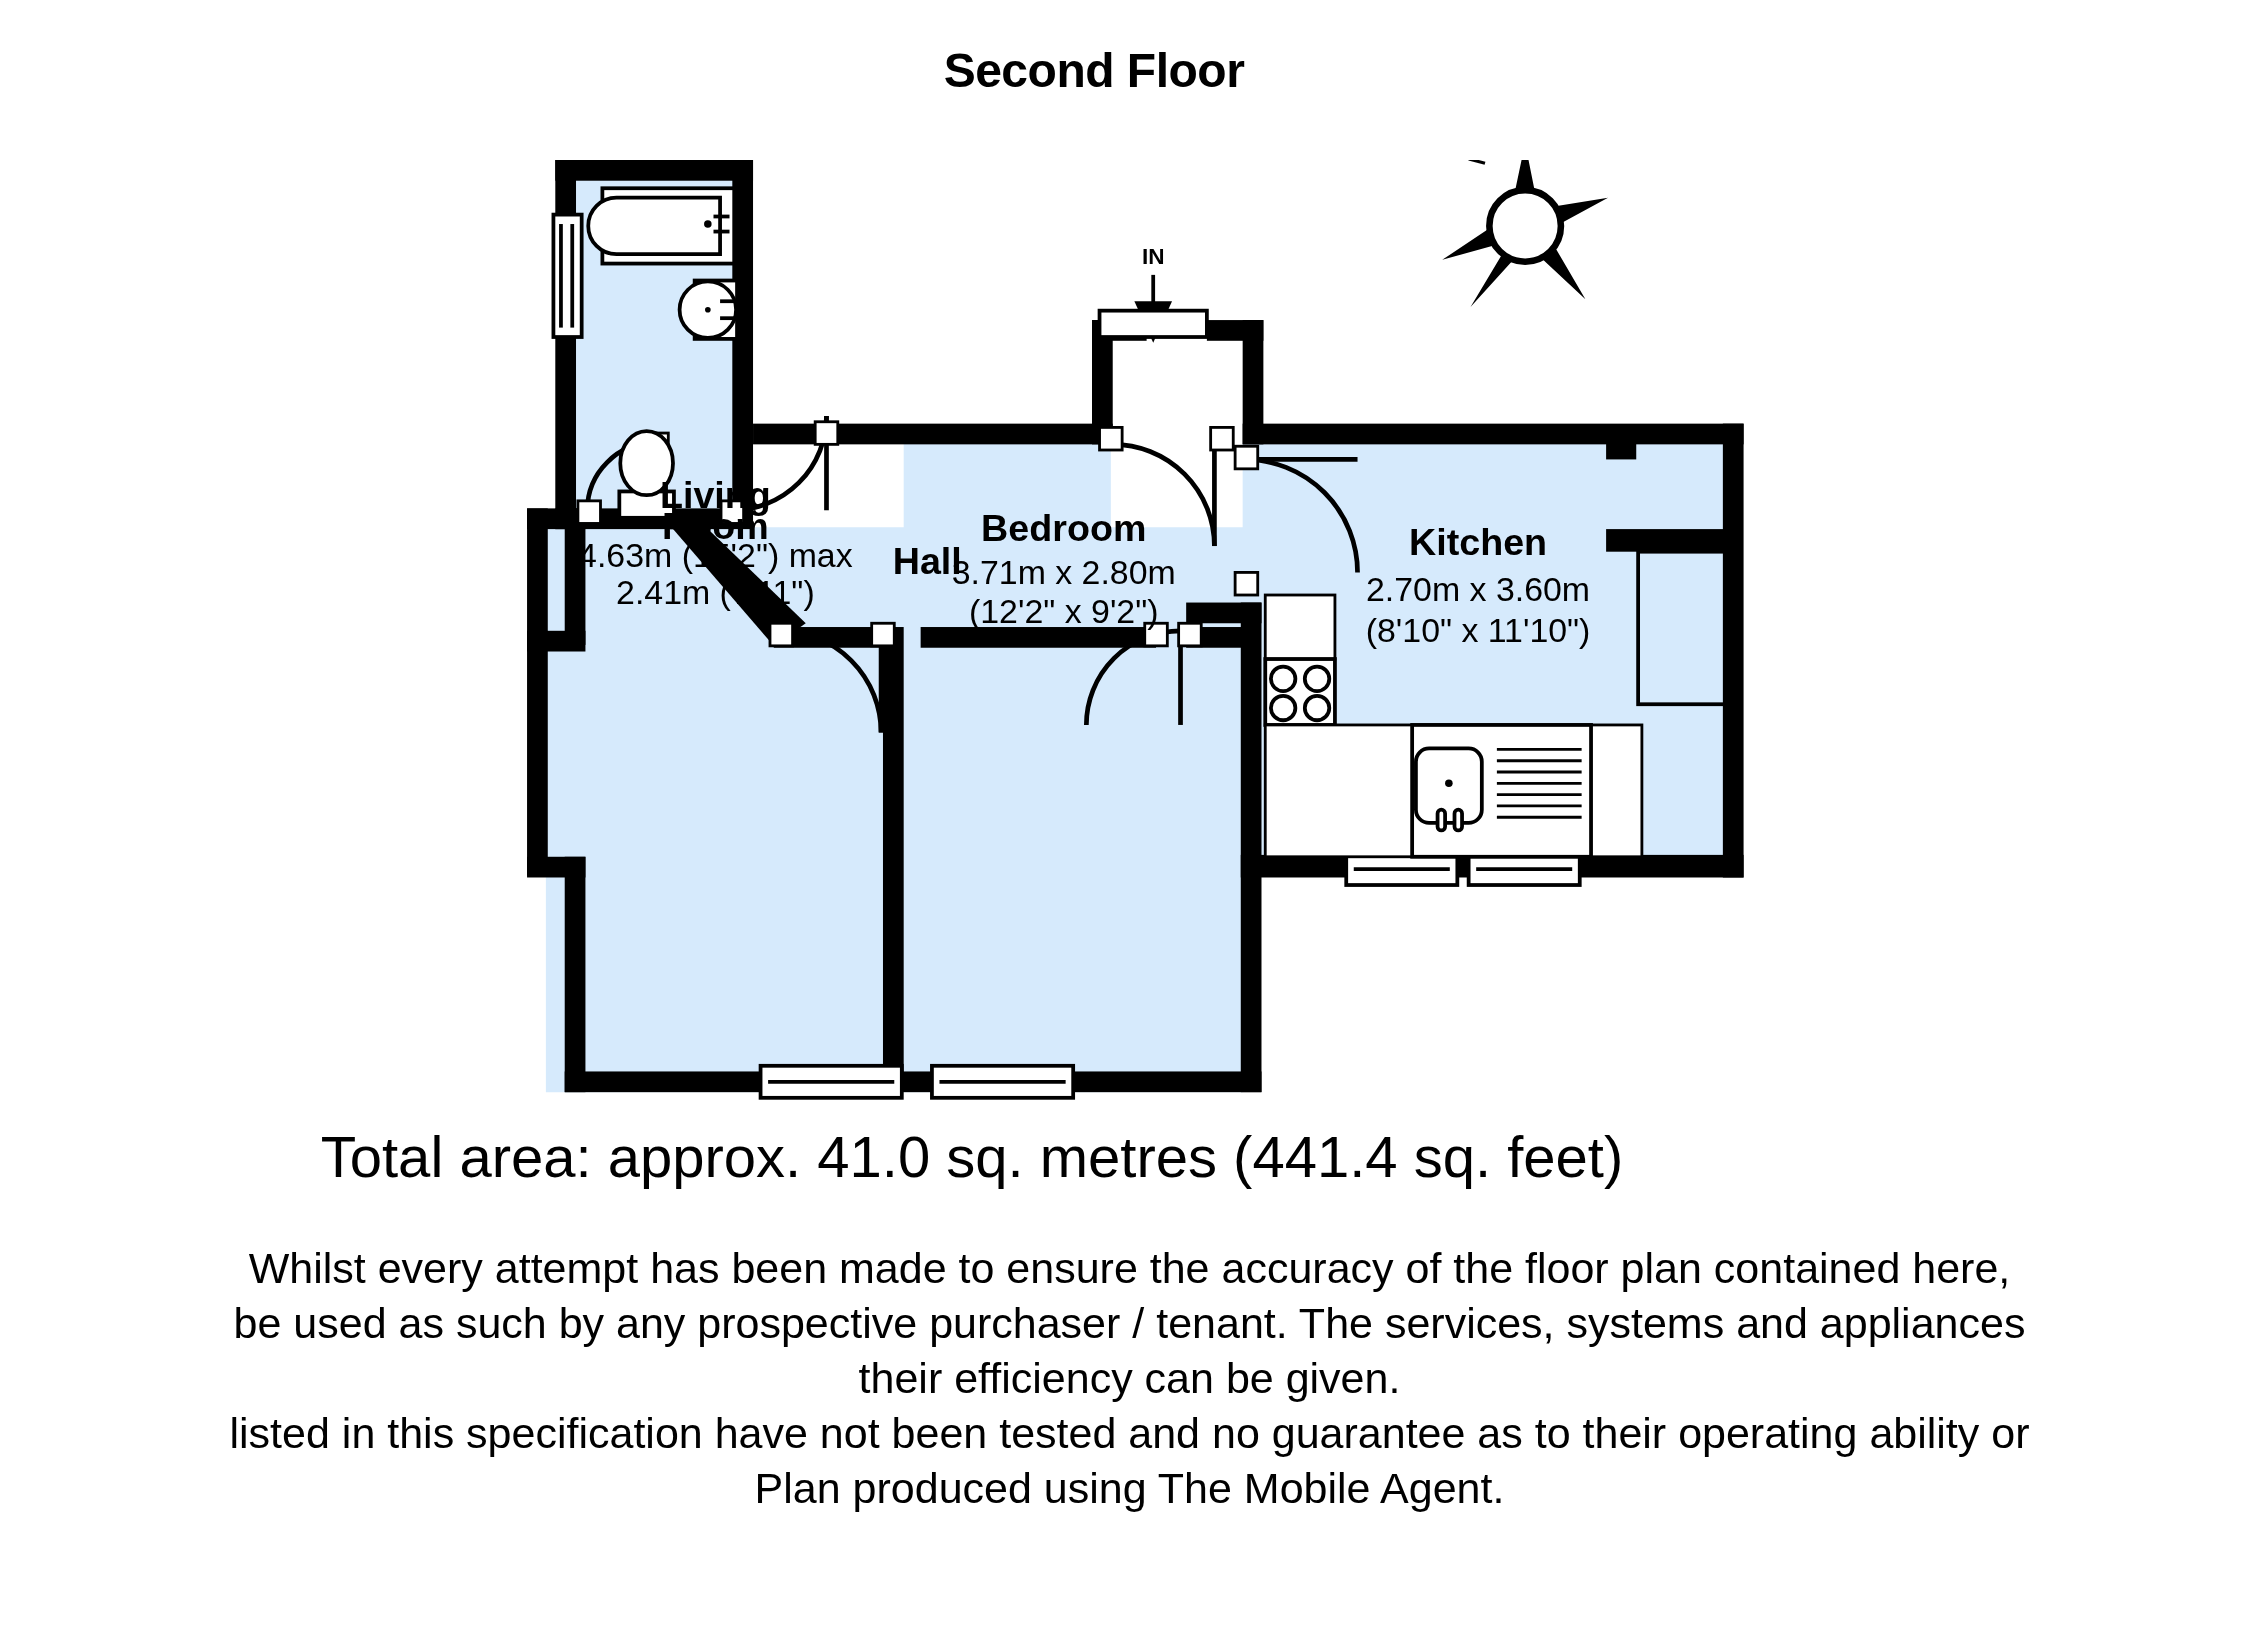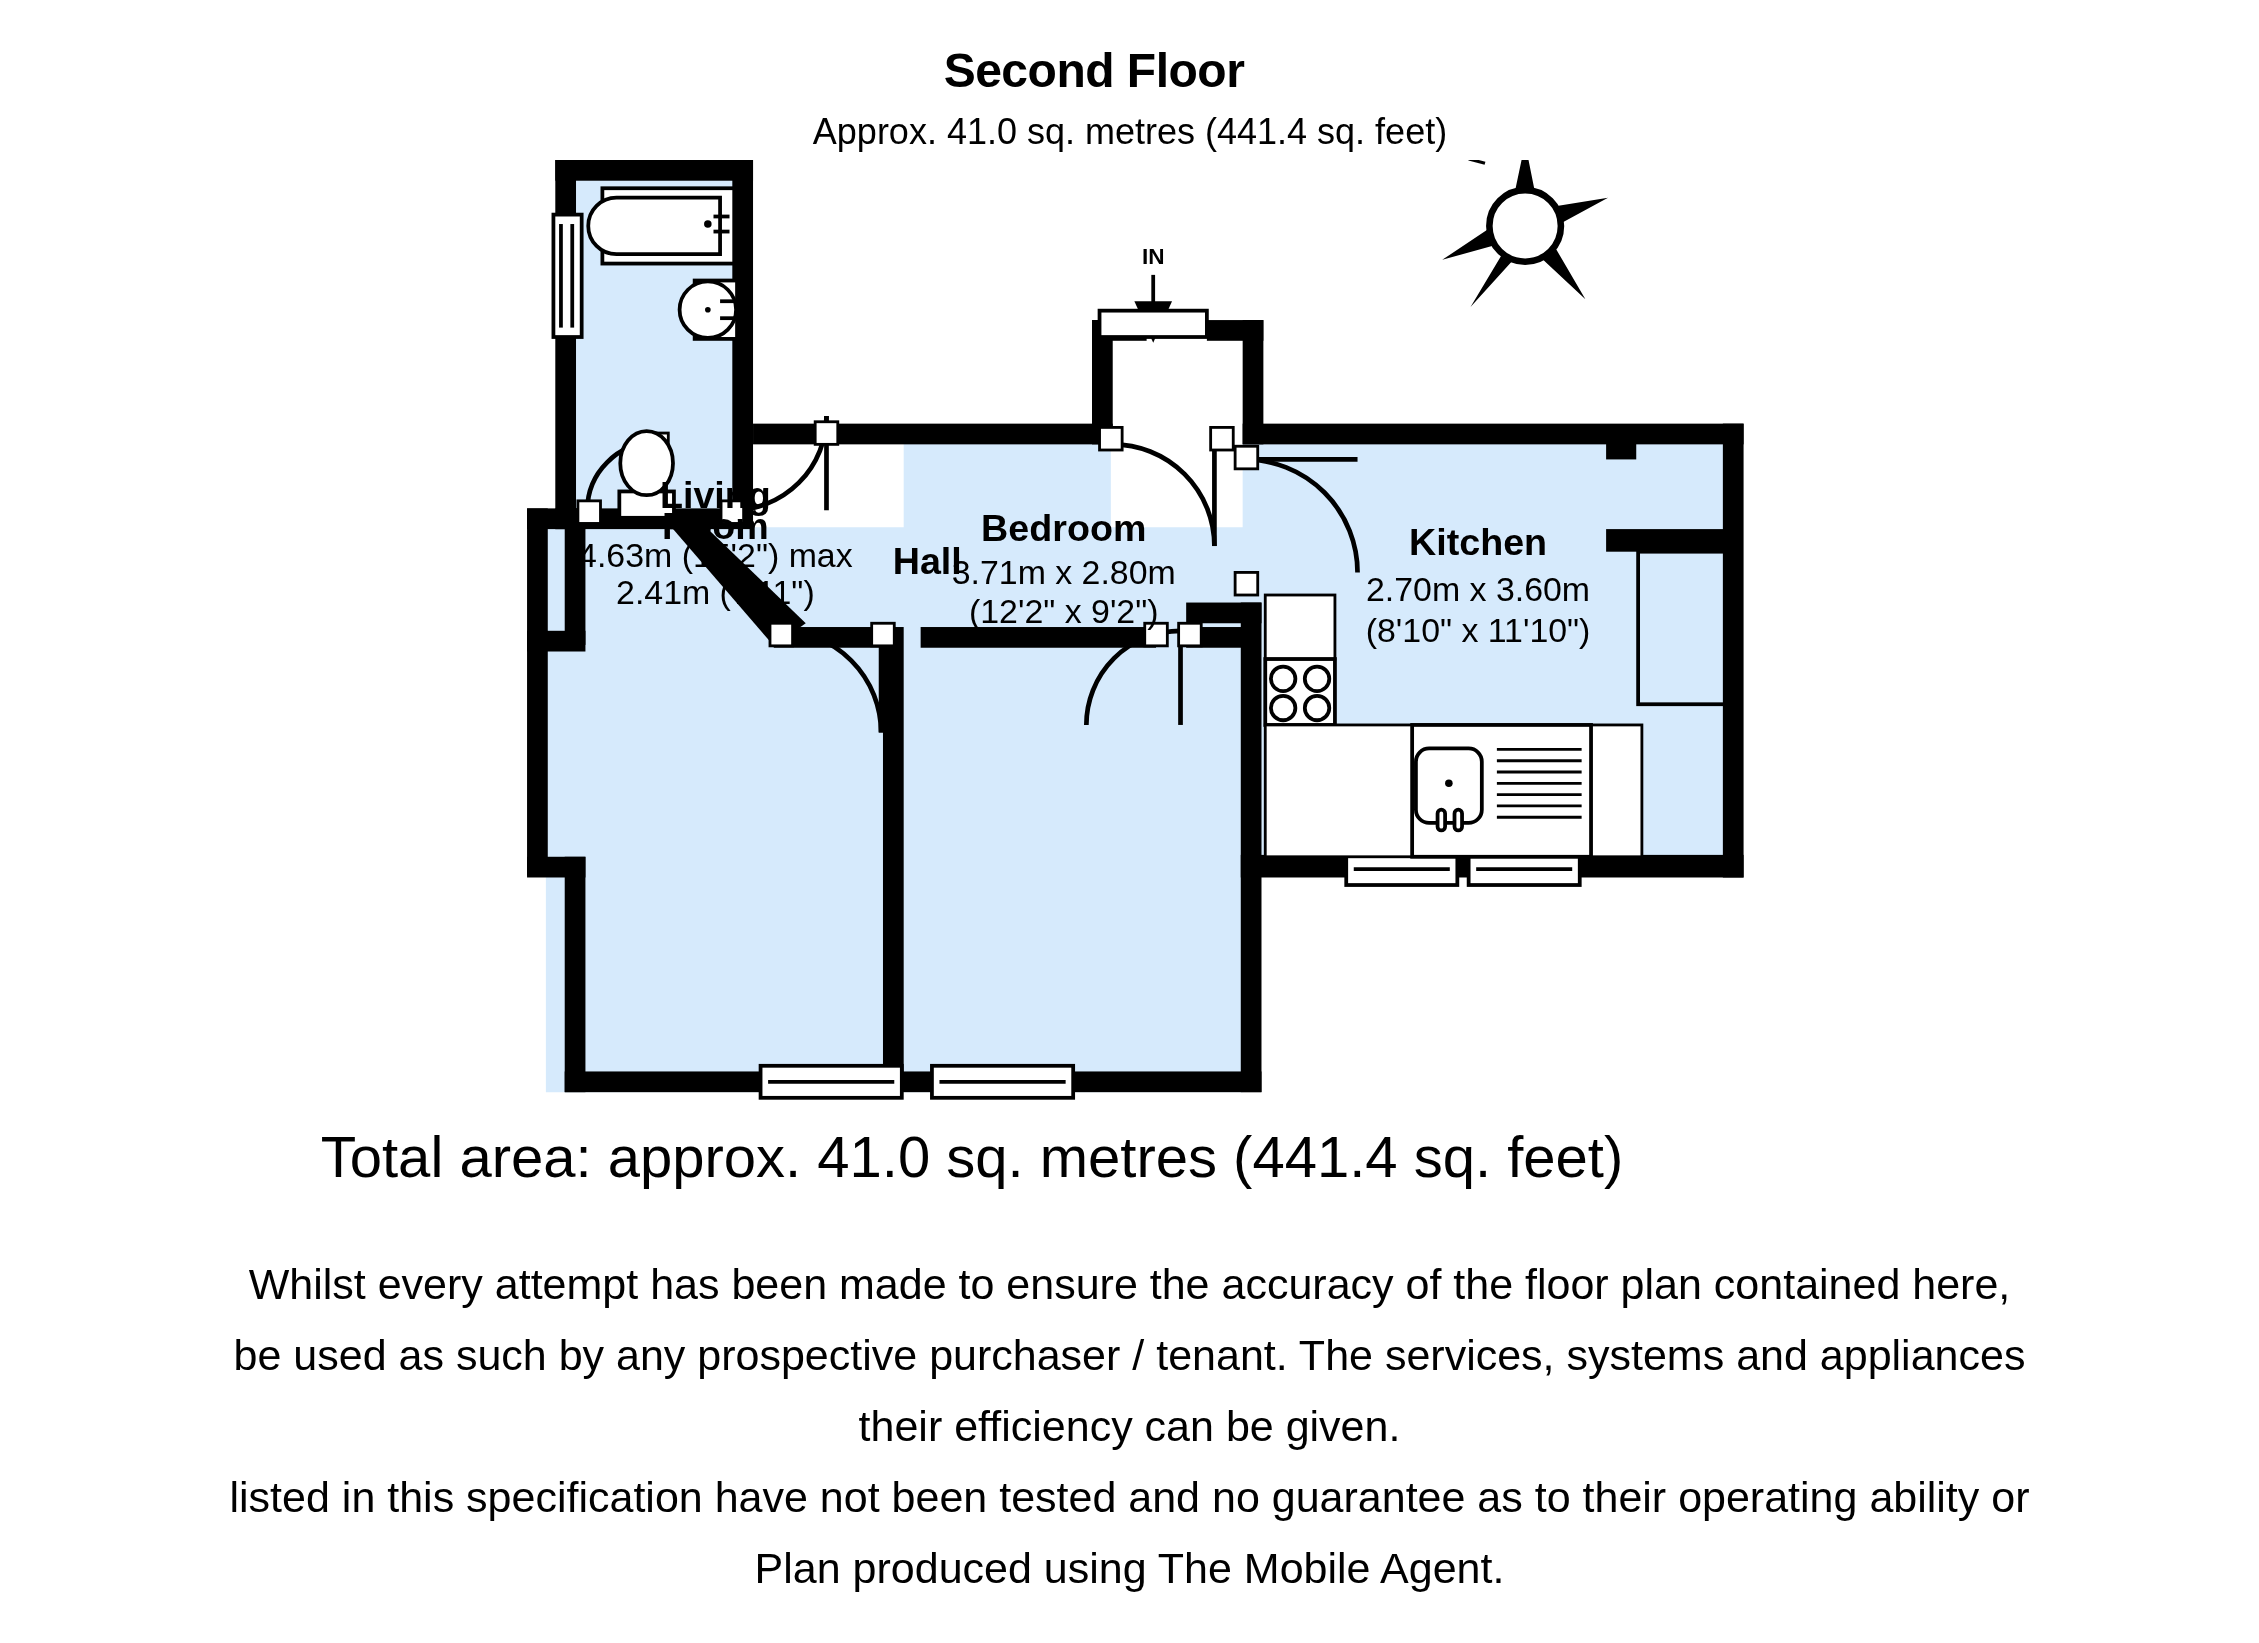--- a/index.html
+++ b/index.html
@@ -95,32 +95,31 @@
   .disclaimer {
     position: absolute;
     top: 1241px;
     left: 28px;
     width: 2203px;
     text-align: center;
     font-size: 43px;
     line-height: 55px;
     font-weight: normal;
   }
-  .disclaimer div { white-space: nowrap; margin-top: 16px; }
+  .disclaimer div { white-space: nowrap; }
   .producer {
     margin-top: 0;
   }
 </style>
 </head>
 <body>
 
 <div id="page">
 
   <div class="floor-title">Second Floor</div>
-  <div class="floor-subtitle">Approx.  41.0 sq. metres (441.4 sq. feet)</div>
 
   <div id="plan-wrap">
   <svg id="plan-svg" width="1243" height="951" viewBox="0 0 1320 1010" xmlns="http://www.w3.org/2000/svg">
 
     <g>
 
       <polygon points="50,20 220,20 220,390 50,390" fill="#d6eafc"></polygon>
 
       <polygon points="20,390 220,390 220,390 400,390 400,300 620,300 620,390 760,390 760,300 1280,300 1280,760 760,760 760,990 20,990" fill="#d6eafc"></polygon>
     </g>

